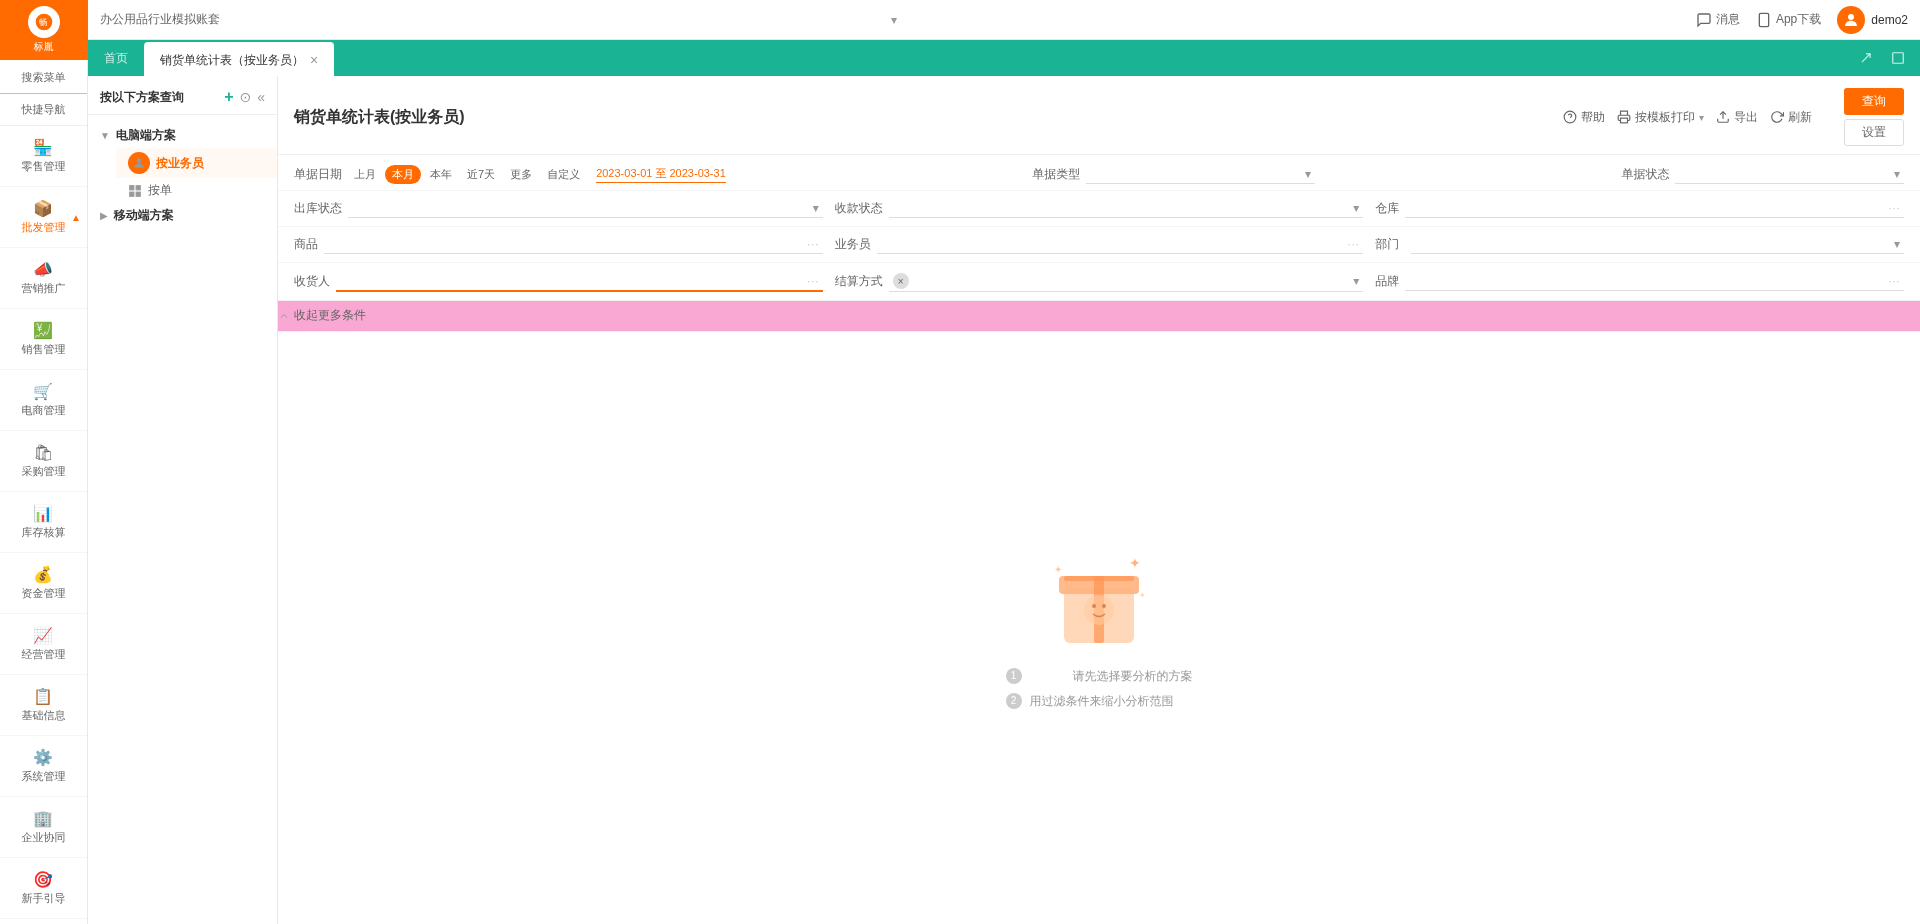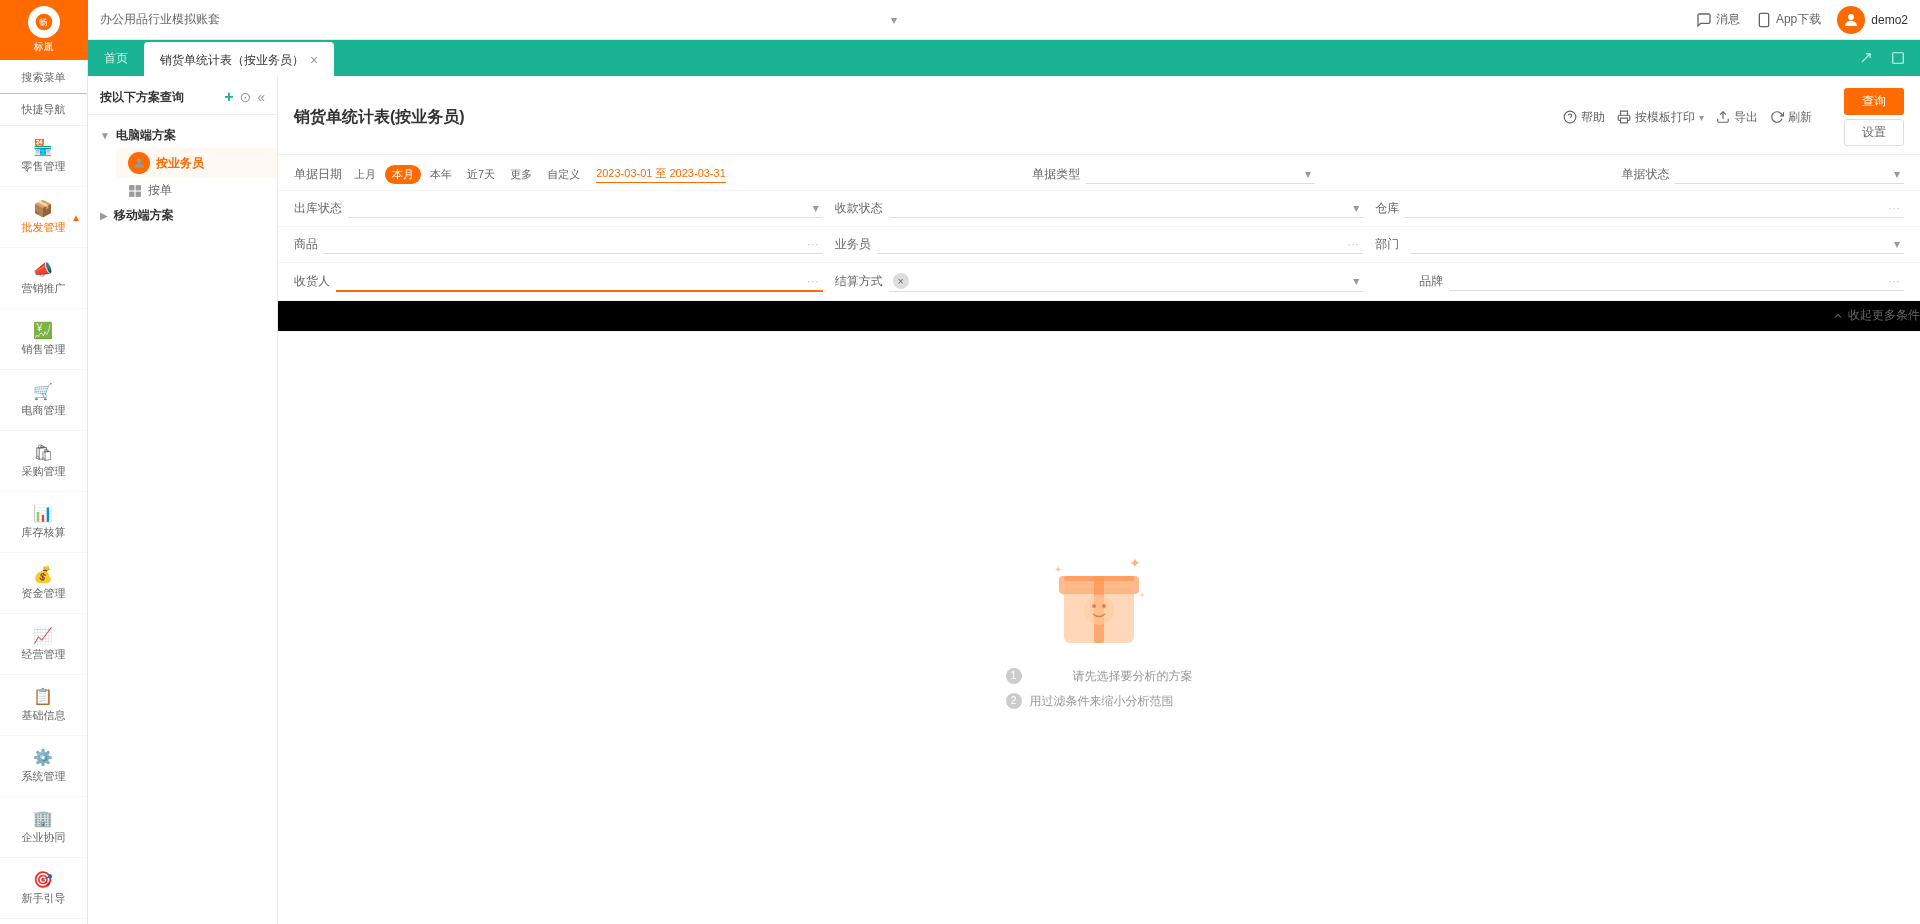--- a/index.html
+++ b/index.html
@@ -413,31 +413,31 @@
               <span style="font-size:12px;color:#666;white-space:nowrap;">结算方式</span>
               <div style="flex:1;display:flex;align-items:center;border-bottom:1px solid #ddd;padding:2px 4px;cursor:pointer;justify-content:space-between;">
                 <div style="display:flex;align-items:center;gap:4px;">
                   <span style="width:16px;height:16px;background:#ddd;border-radius:50%;display:flex;align-items:center;justify-content:center;font-size:10px;color:#666;cursor:pointer;">×</span>
                 </div>
                 <span style="color:#999;font-size:12px;">▾</span>
               </div>
             </div>
           </div>
           <div style="flex:1;">
-            <div style="display:flex;align-items:center;gap:6px;margin-left:44px;">
+            <div style="display:flex;align-items:center;gap:6px;">
               <span style="font-size:12px;color:#666;white-space:nowrap;">品牌</span>
               <div style="flex:1;display:flex;align-items:center;border-bottom:1px solid #ddd;padding:2px 4px;cursor:pointer;justify-content:space-between;">
                 <span></span>
                 <span style="color:#ccc;">···</span>
               </div>
             </div>
           </div>
         </div>
 
-        <div style="text-align:right;padding:6px 0;background:#000000;border-bottom:1px solid #f0f0f0;">
+        <div style="text-align:left;padding:6px 0;background:#f9a8d4;border-bottom:1px solid #f0f0f0;">
           <span class="collapse-btn" style="display:inline-flex;align-items:center;gap:4px;font-size:12px;color:#666;cursor:pointer;">
             <svg width="12" height="12" viewBox="0 0 24 24" fill="none" stroke="#999" stroke-width="2">
                 <polyline points="18 15 12 9 6 15"></polyline>
               </svg>
             <span>收起更多条件</span>
           </span>
         </div>
       </div>
 
       <div class="empty-state">

